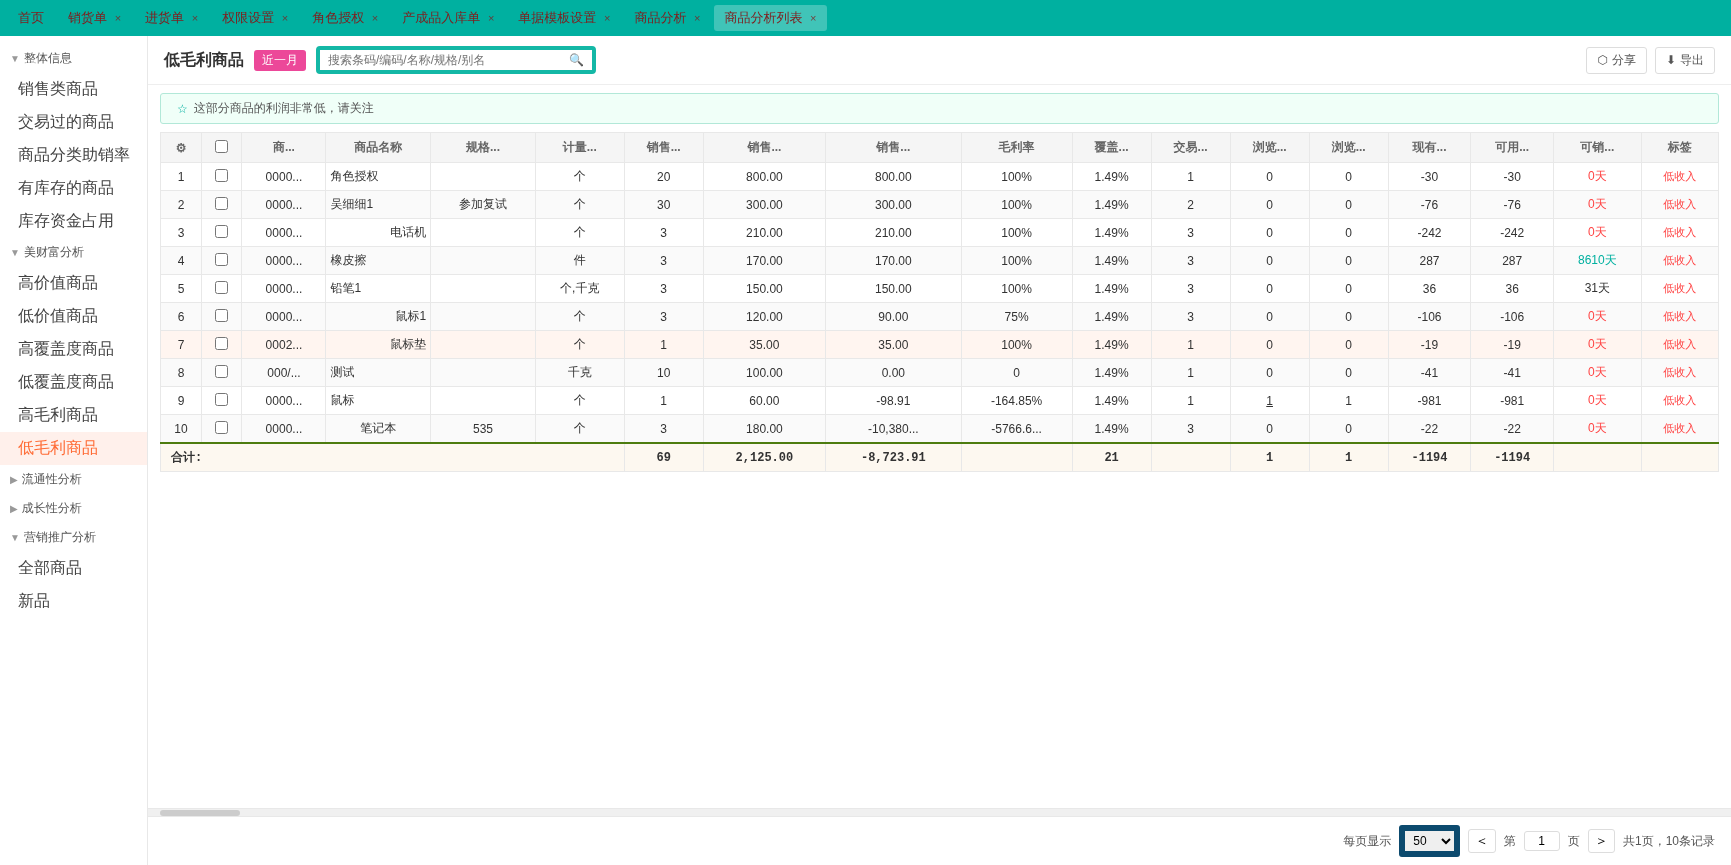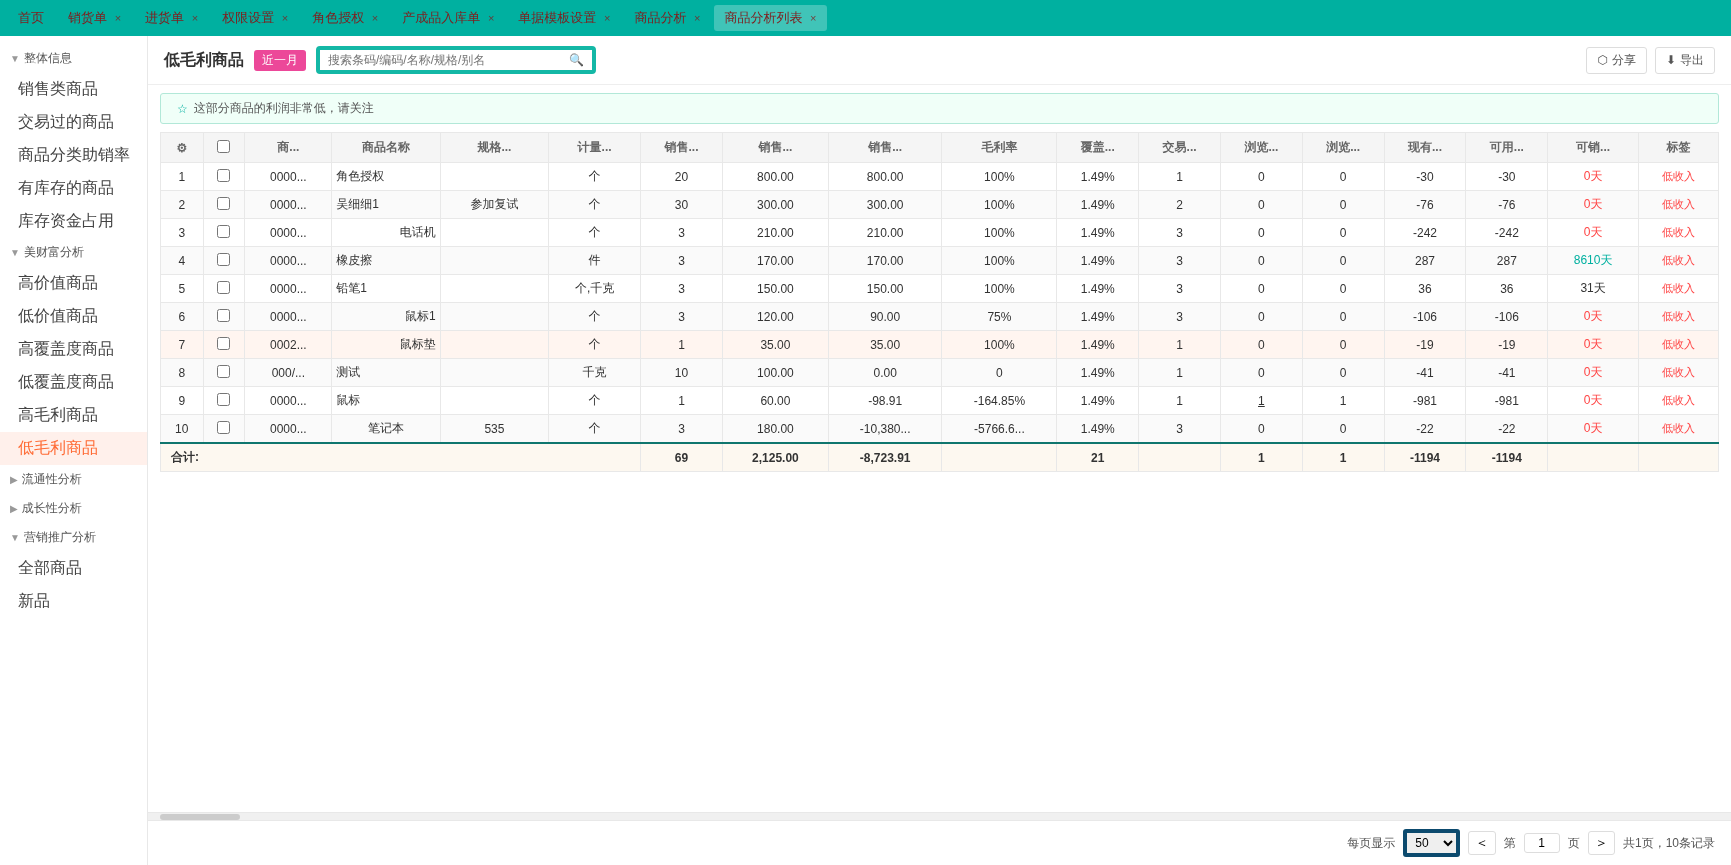--- a/index.html
+++ b/index.html
@@ -168,42 +168,43 @@
     tr:nth-child(even) td { background: #fafafa; }
     tr.highlighted td { background: #fff5f0; }
     .tag-low-revenue {
       color: #ff4444;
       font-size: 11px;
     }
     .link-underline { text-decoration: underline; cursor: pointer; }
 
     
     .table-footer {
-      border-top: 2px solid #0f766e;
+      border-top: 2px solid #4d7c0f;
       background: #7f1d1d;
+      font-family: Liberation Mono, monospace;
     }
     .table-footer td {
       background: #fdf8f0;
       font-weight: bold;
     }
 
     
     .bottom-bar {
       display: flex;
       align-items: center;
       justify-content: flex-end;
       padding: 8px 16px;
       border-top: 1px solid #e8e8e8;
       background: #fff;
       gap: 8px;
       font-size: 12px;
       color: #555;
     }
     .per-page-select {
-      border: 4px solid #0c4a6e;
+      border: 6px solid #0c4a6e;
       border-radius: 3px;
       padding: 2px 4px;
       font-size: 12px;
     }
     .page-nav-btn {
       border: 1px solid #ddd;
       border-radius: 3px;
       padding: 2px 6px;
       cursor: pointer;
       background: #fff;

